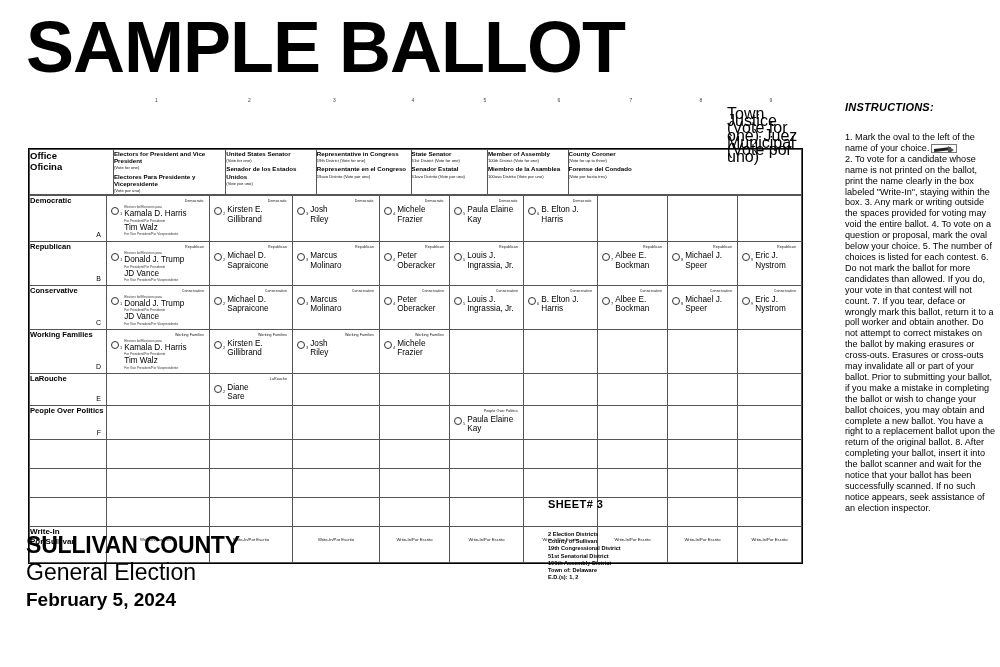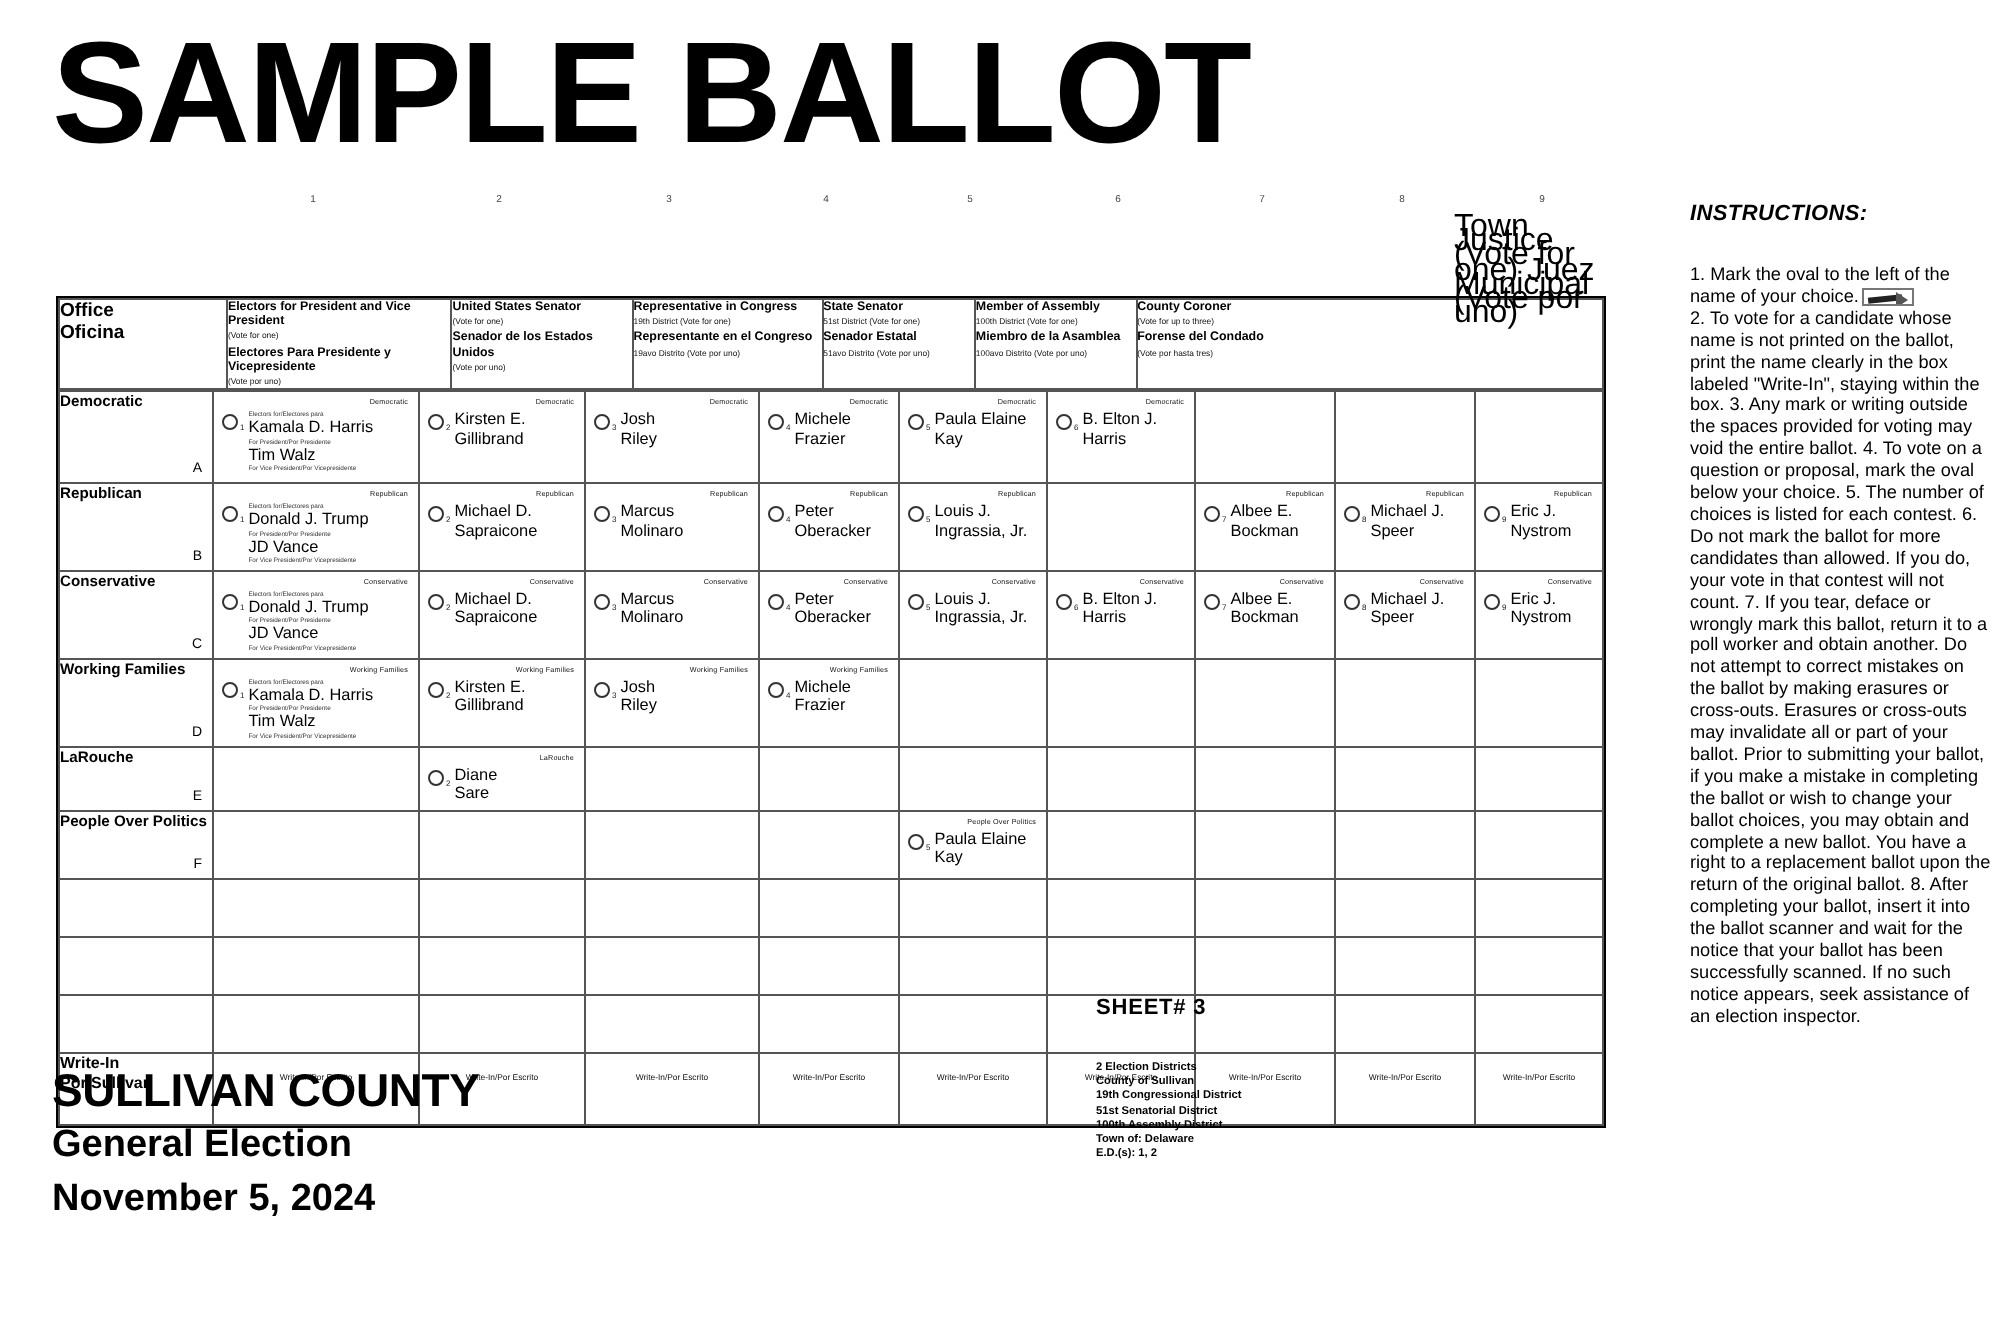--- a/index.html
+++ b/index.html
@@ -152,21 +152,21 @@
     line-height: 7.2px;
   }
 
   
   .county {
     position: absolute;
     left: 26px; top: 532px;
     line-height: 27px;
   }
   .county .l1 { font-size: 23px; font-weight: bold; letter-spacing: -0.2px; }
-  .county .l2 { font-size: 19px; font-weight: bold; }
+  .county .l2 { font-size: 23px; font-weight: normal; }
   .county .l3 { font-size: 19px; font-weight: bold; }
 
   
   .instructions {
     position: absolute;
     left: 845px; top: 101px;
     width: 152px;
   }
   .instructions h2 {
     font-size: 11px;
@@ -864,21 +864,21 @@
         <li>51st Senatorial District</li>
         <li>100th Assembly District</li>
         <li>Town of: Delaware</li>
         <li>E.D.(s): 1, 2</li>
       </ul>
   </div>
 
   <div class="county">
     <div class="l1">SULLIVAN COUNTY</div>
     <div class="l2">General Election</div>
-    <div class="l3">November 5, 2024</div>
+    <div class="l3">February 5, 2024</div>
   </div>
 
   <div class="instructions">
     <h2>INSTRUCTIONS:</h2>
     <p><span>1. Mark the oval to the left of the name of your choice.</span><span class="pencil-icon"></span></p>
     <p>2. To vote for a candidate whose name is not printed on the ballot, print the name clearly in the box labeled "Write-In", staying within the box. 3. Any mark or writing outside the spaces provided for voting may void the entire ballot. 4. To vote on a question or proposal, mark the oval below your choice. 5. The number of choices is listed for each contest. 6. Do not mark the ballot for more candidates than allowed. If you do, your vote in that contest will not count. 7. If you tear, deface or wrongly mark this ballot, return it to a poll worker and obtain another. Do not attempt to correct mistakes on the ballot by making erasures or cross-outs. Erasures or cross-outs may invalidate all or part of your ballot. Prior to submitting your ballot, if you make a mistake in completing the ballot or wish to change your ballot choices, you may obtain and complete a new ballot. You have a right to a replacement ballot upon the return of the original ballot. 8. After completing your ballot, insert it into the ballot scanner and wait for the notice that your ballot has been successfully scanned. If no such notice appears, seek assistance of an election inspector.</p>
   </div>
 
 </div>
 

